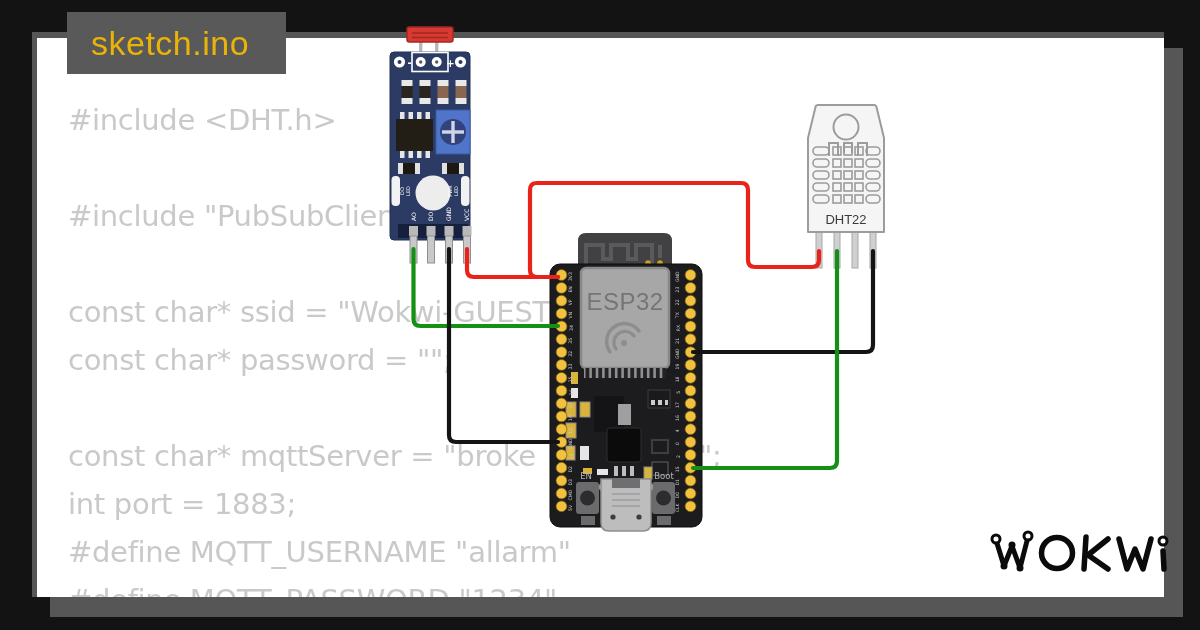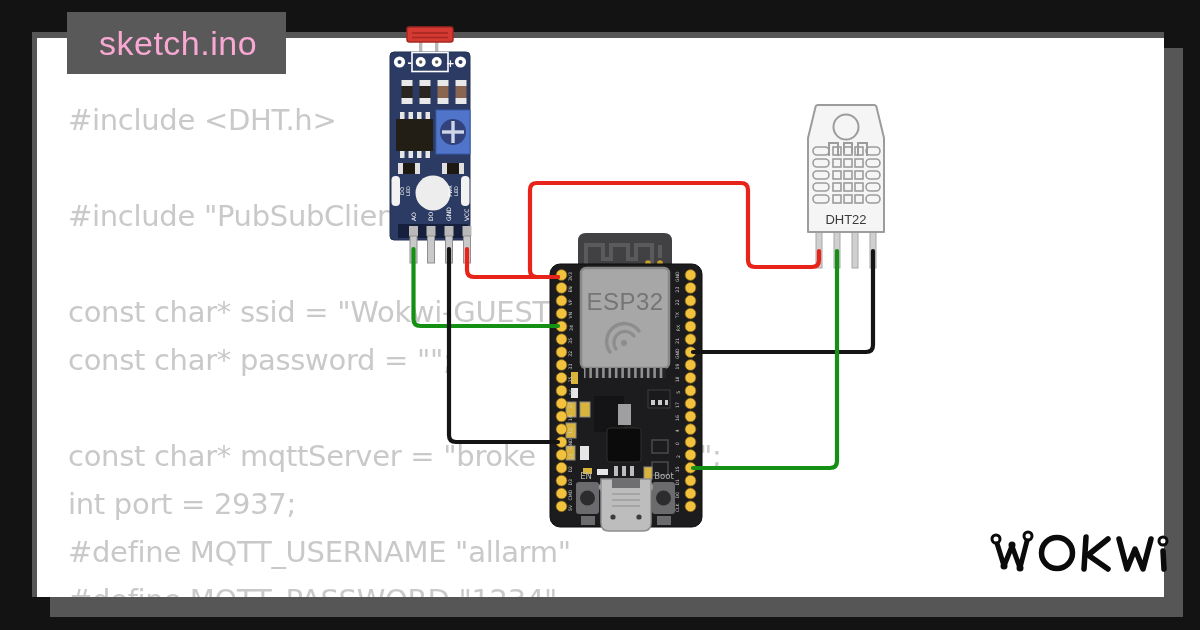--- a/index.html
+++ b/index.html
@@ -2,41 +2,41 @@
 <html><head>
 <meta charset="utf-8">
 <style>
   html,body{margin:0;padding:0;}
   body{width:1200px;height:630px;position:relative;background:#131313;overflow:hidden;
        font-family:"DejaVu Sans",sans-serif;}
   .shadow{position:absolute;left:50px;top:48px;width:1133px;height:569px;background:#565656;}
   .card-border{position:absolute;left:32px;top:32px;width:1132px;height:565px;background:#565656;}
   .card{position:absolute;left:37px;top:38px;width:1127px;height:559px;background:#ffffff;overflow:hidden;}
   .title-box{position:absolute;left:67px;top:12px;width:219px;height:62px;background:#595959;z-index:4;}
-  .title-box span{display:block;line-height:62px;padding-left:32px;color:#f9a8d4;font-size:34px;
+  .title-box span{display:block;line-height:62px;padding-left:24px;color:#eab308;font-size:34px;
        font-family:"Liberation Sans",sans-serif;letter-spacing:.5px;}
   #code-layer{position:absolute;left:0;top:0;width:100%;height:100%;text-align:center;}
   .code-line{position:absolute;white-space:pre;color:#c9c9c9;font-size:29px;letter-spacing:-0.3px;
        font-family:"DejaVu Sans",sans-serif;}
   #circuit{position:absolute;left:0;top:0;z-index:6;}
 </style>
 </head>
 <body>
 
 <div class="shadow"></div>
 <div class="card-border"></div>
 <div class="card">
   <div id="code-layer">
       <span class="code-line" style="left: 31px; top: 65px;">#include &lt;DHT.h&gt;</span>
       <span class="code-line" style="left: 31px; top: 161px;">#include "PubSubClient.h"</span>
       <span class="code-line" style="left: 31px; top: 257px;">const char* ssid = "Wokwi-GUEST";</span>
       <span class="code-line" style="left: 31px; top: 305px;">const char* password = "";</span>
       <span class="code-line" style="left: 31px; top: 401px;">const char* mqttServer = "broke</span>
       <span class="code-line" style="left: 662px; top: 401px;">";</span>
-      <span class="code-line" style="left: 31px; top: 449px;">int port = 2937;</span>
+      <span class="code-line" style="left: 31px; top: 449px;">int port = 1883;</span>
       <span class="code-line" style="left: 31px; top: 497px;">#define MQTT_USERNAME "allarm"</span>
       <span class="code-line" style="left: 31px; top: 545px;">#define MQTT_PASSWORD "1234"</span>
     </div>
 </div>
 
 <div class="title-box">
   <span>sketch.ino</span>
 </div>
 
 <svg id="circuit" width="1200" height="630" viewBox="0 0 1200 630">

